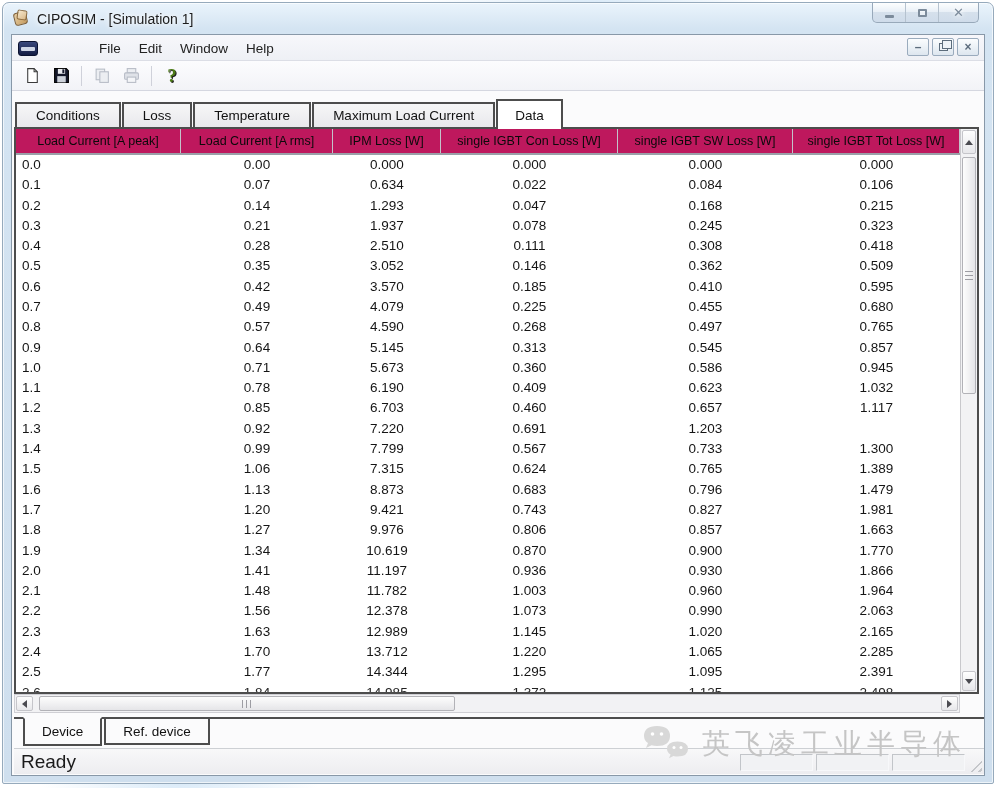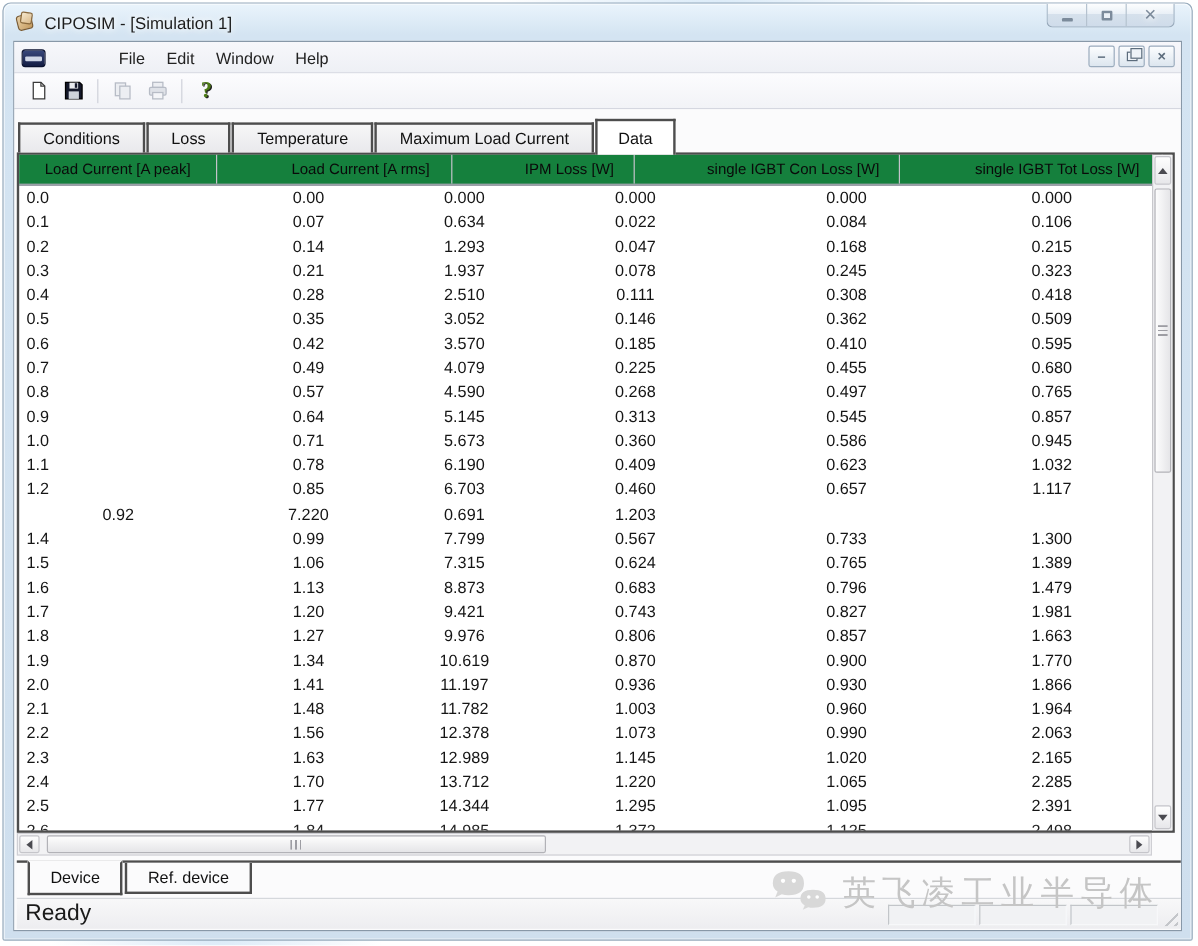--- a/index.html
+++ b/index.html
@@ -60,21 +60,21 @@
 
   
   .tabbar { display:flex; align-items:flex-end; height:30px; padding-left:1px; position:relative; z-index:2; }
   .tab { border:2px solid #4d4d4d; border-bottom:none; background:linear-gradient(180deg,#f6f6f7,#e9e9ec);
     height:25px; display:flex; align-items:center; padding:0 19px; font-size:13.5px; color:#111; margin-right:1px; }
   .tab.active { height:30px; background:#fff; margin-bottom:-2px; padding:4px 17px; z-index:3; }
 
   
   .table-area { width:965px; height:567px; border:2px solid #4d4d4d; background:#fff; display:flex; position:relative; z-index:1; }
   .grid { width:944px; display:flex; flex-direction:column; }
-  .grid-header { display:grid; grid-template-columns:165px 152px 108px 177px 175px 167px; height:26px; border-bottom:2px solid #9aa0a8; background:#15803d;gap:44px; }
+  .grid-header { display:grid; grid-template-columns:165px 152px 108px 177px 175px 167px; height:26px; border-bottom:2px solid #9aa0a8; background:#be185d; }
   .h-cell { display:flex; align-items:center; justify-content:center; font-size:12.5px; color:#0a0a0a; border-right:1px solid #c3c3ca; white-space:nowrap; overflow:hidden; }
   .grid-body { height:539px; overflow:hidden; }
   .row { display:grid; grid-template-columns:165px 152px 108px 177px 175px 167px; height:20.3px; }
   .cell { font-size:13.5px; color:#151515; text-align:center; line-height:20.3px; white-space:nowrap; }
   .cell.first { text-align:left; padding-left:6px; }
   .row.partial { opacity:.95; }
 
   
   .vscroll { width:19px; border-left:1px solid #c8c8cc; background:#f2f2f4; display:flex; flex-direction:column; }
   .sb-btn { height:20px; background:linear-gradient(180deg,#fefefe,#e7e7ea); border:1px solid #c5c5ca; border-radius:2px; margin:1px; display:flex; align-items:center; justify-content:center; }
@@ -213,22 +213,22 @@
             <div class="tab active">Data</div>
           </div>
 
         <div class="table-area">
           <div class="grid">
             <div class="grid-header" id="grid-header">
                 <div class="h-cell">Load Current [A peak]</div>
                 <div class="h-cell">Load Current [A rms]</div>
                 <div class="h-cell">IPM Loss [W]</div>
                 <div class="h-cell">single IGBT Con Loss [W]</div>
+                <div class="h-cell">single IGBT SW Loss [W]</div>
                 <div class="h-cell">single IGBT Tot Loss [W]</div>
-                <div class="h-cell">single IGBT SW Loss [W]</div>
               </div>
             <div class="grid-body" id="grid-body">
                 <div class="row">
                   <div class="cell first">0.0</div>
                   <div class="cell">0.00</div>
                   <div class="cell">0.000</div>
                   <div class="cell">0.000</div>
                   <div class="cell">0.000</div>
                   <div class="cell">0.000</div>
                 </div>
@@ -322,20 +322,21 @@
                 </div>
                 <div class="row">
                   <div class="cell first">1.2</div>
                   <div class="cell">0.85</div>
                   <div class="cell">6.703</div>
                   <div class="cell">0.460</div>
                   <div class="cell">0.657</div>
                   <div class="cell">1.117</div>
                 </div>
                 <div class="row">
+                  <div class="cell first">1.3</div>
                   <div class="cell">0.92</div>
                   <div class="cell">7.220</div>
                   <div class="cell">0.691</div>
                   <div class="cell">1.203</div>
                 </div>
                 <div class="row">
                   <div class="cell first">1.4</div>
                   <div class="cell">0.99</div>
                   <div class="cell">7.799</div>
                   <div class="cell">0.567</div>

